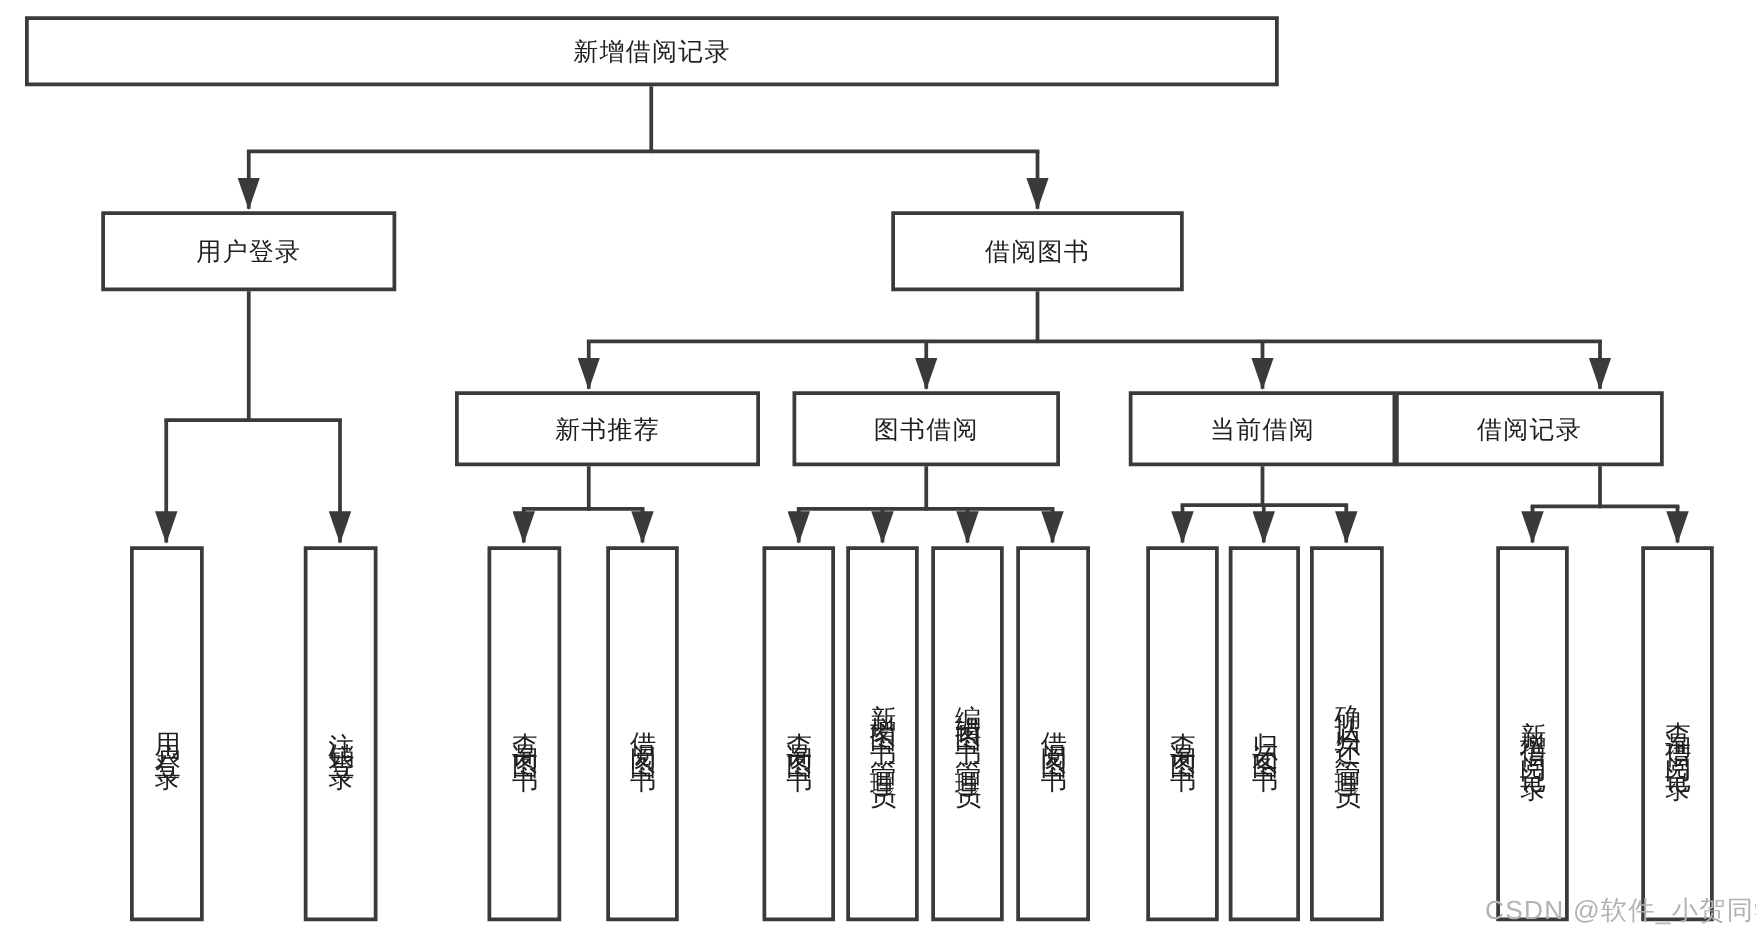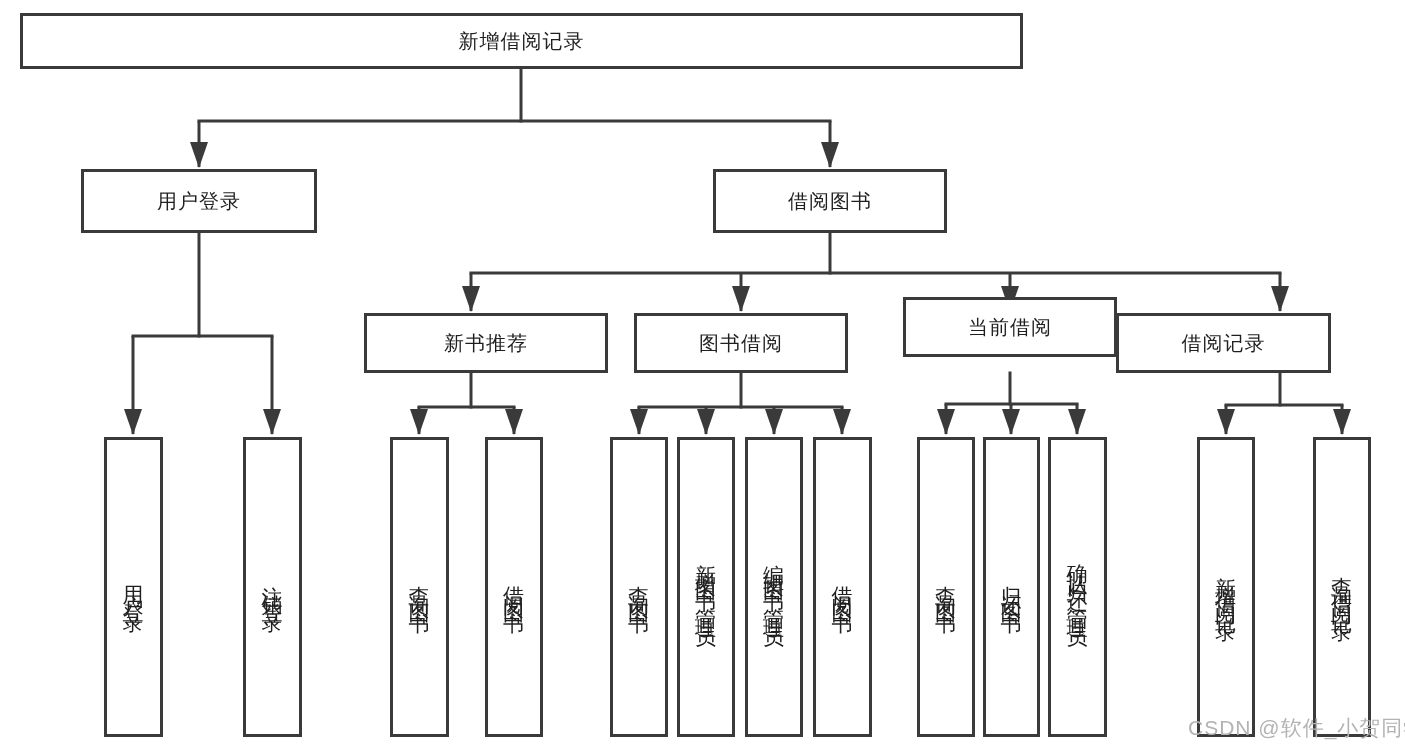--- a/index.html
+++ b/index.html
@@ -108,21 +108,21 @@
     </g>
   </svg>
 
   <div class="box hbox" style="left:20px;top:13px;width:1003px;height:56px">新增借阅记录</div>
 
   <div class="box hbox" style="left:81px;top:169px;width:236px;height:64px">用户登录</div>
   <div class="box hbox" style="left:713px;top:169px;width:234px;height:64px">借阅图书</div>
 
   <div class="box hbox" style="left:364px;top:313px;width:244px;height:60px">新书推荐</div>
   <div class="box hbox" style="left:634px;top:313px;width:214px;height:60px">图书借阅</div>
-  <div class="box hbox" style="left:903px;top:297px;width:214px;height:60px">当前借阅</div>
+  <div class="box hbox" style="left:903px;top:313px;width:214px;height:60px">当前借阅</div>
   <div class="box hbox" style="left:1116px;top:313px;width:215px;height:60px">借阅记录</div>
 
   <div class="box vbox" style="left:104px;top:437px;width:59px;height:300px">
     <span>用户登录</span>
   </div>
   <div class="box vbox" style="left:243px;top:437px;width:59px;height:300px">
     <span>注销登录</span>
   </div>
 
   <div class="box vbox" style="left:390px;top:437px;width:59px;height:300px">

